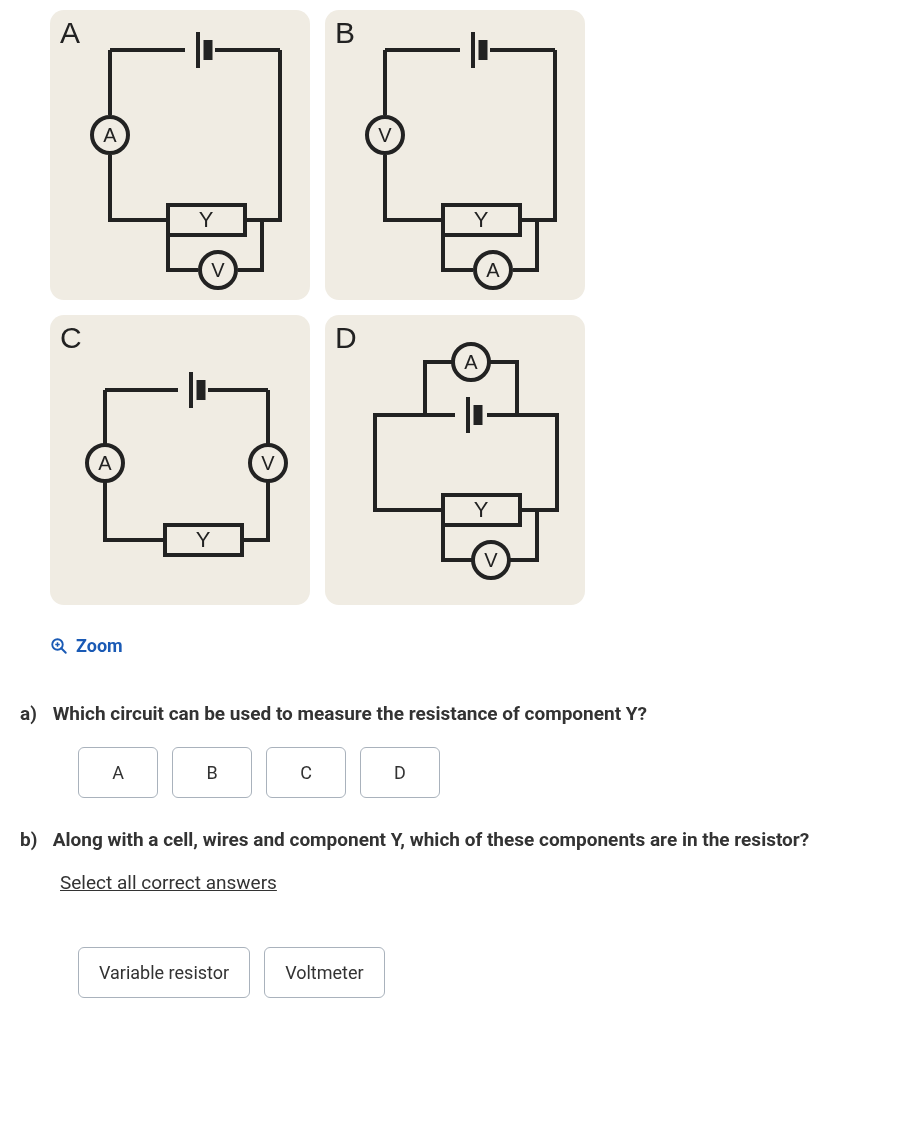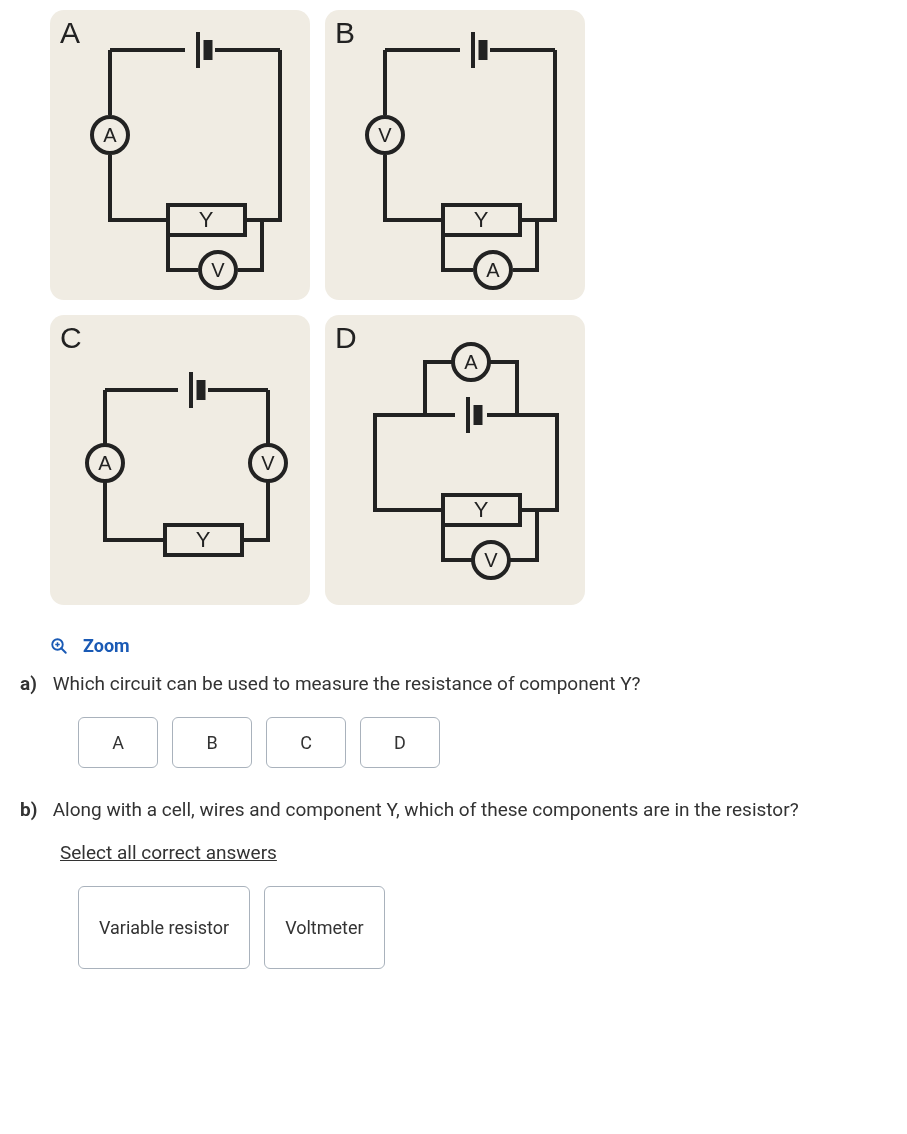--- a/index.html
+++ b/index.html
@@ -37,40 +37,40 @@
     font-family: Arial, sans-serif;
   }
   svg.circuit {
     width: 100%;
     height: 100%;
   }
 
   .zoom-link {
     display: inline-flex;
     align-items: center;
-    gap: 15px;
+    gap: 8px;
     color: #1a5ab5;
     font-weight: 700;
     font-size: 18px;
     cursor: pointer;
-    margin: 0 0 16px 40px;
+    margin: 0 0 46px 40px;
   }
   .zoom-link svg { width: 18px; height: 18px; }
 
   .question {
     margin: 0 0 30px 10px;
     font-size: 19px;
     color: #333;
   }
   .q-label {
     font-weight: 700;
     display: inline-block;
     width: 28px;
   }
-  .q-text { display: inline; }
+  .q-text { display: inline; font-weight: bold; }
   .q-sub {
     margin: 20px 0 0 40px;
     font-size: 19px;
     text-decoration: underline;
   }
   .options {
     display: flex;
     gap: 14px;
     margin: 22px 0 0 58px;
     flex-wrap: wrap;
@@ -81,21 +81,21 @@
     background: #fff;
     padding: 14px 22px;
     font-size: 18px;
     color: #333;
     cursor: pointer;
     min-width: 70px;
     text-align: center;
     font-family: inherit;
   }
   .option-btn.small { min-width: 80px; }
-  .option-btn.wide { padding: 30px 20px; }
+  .option-btn.wide { padding: 14px 20px; margin-top: 31px; }
 </style>
 </head>
 <body>
 
 <div class="container">
 
   <div class="diagram-grid">
 
     <div class="diagram-panel">
       <div class="panel-label">A</div>

